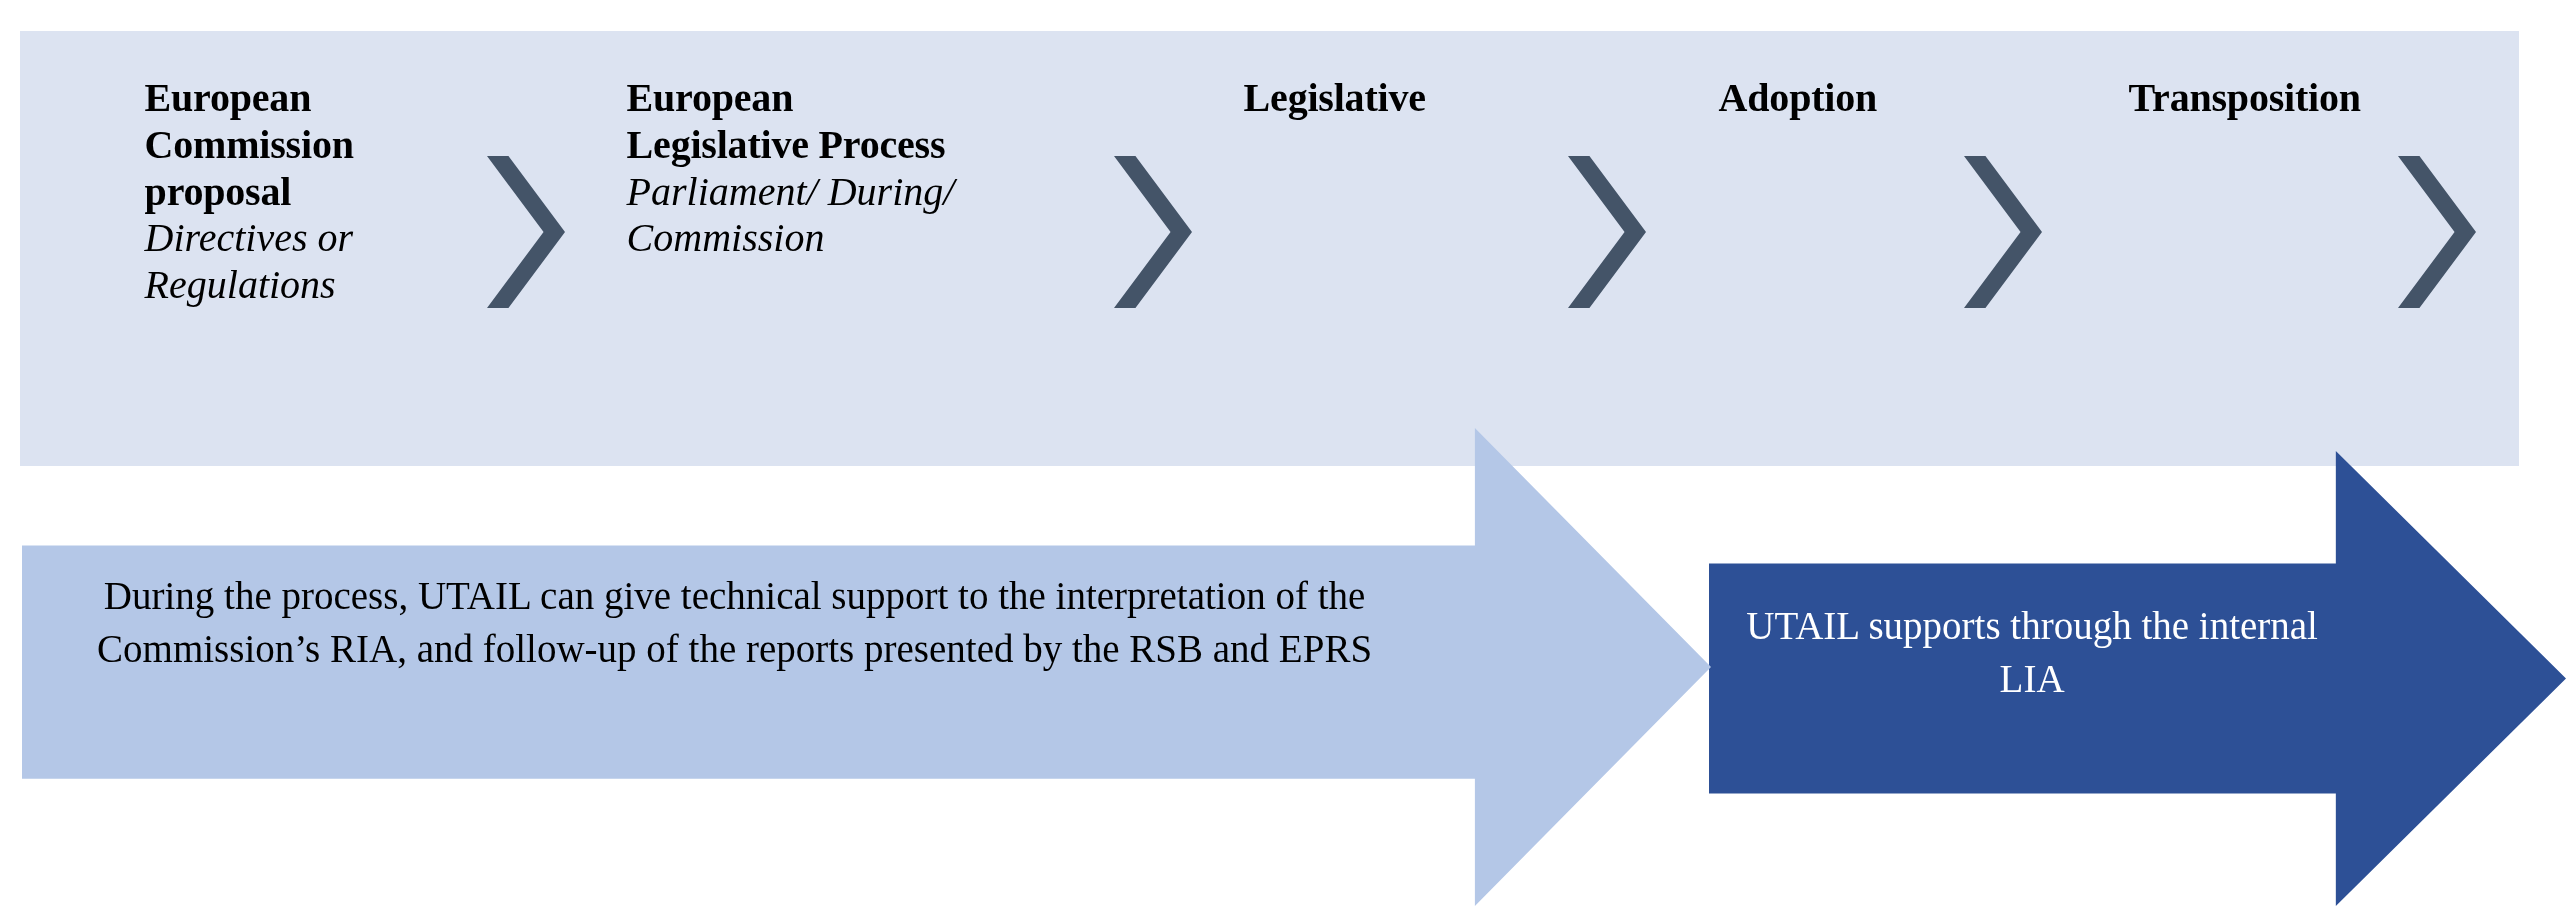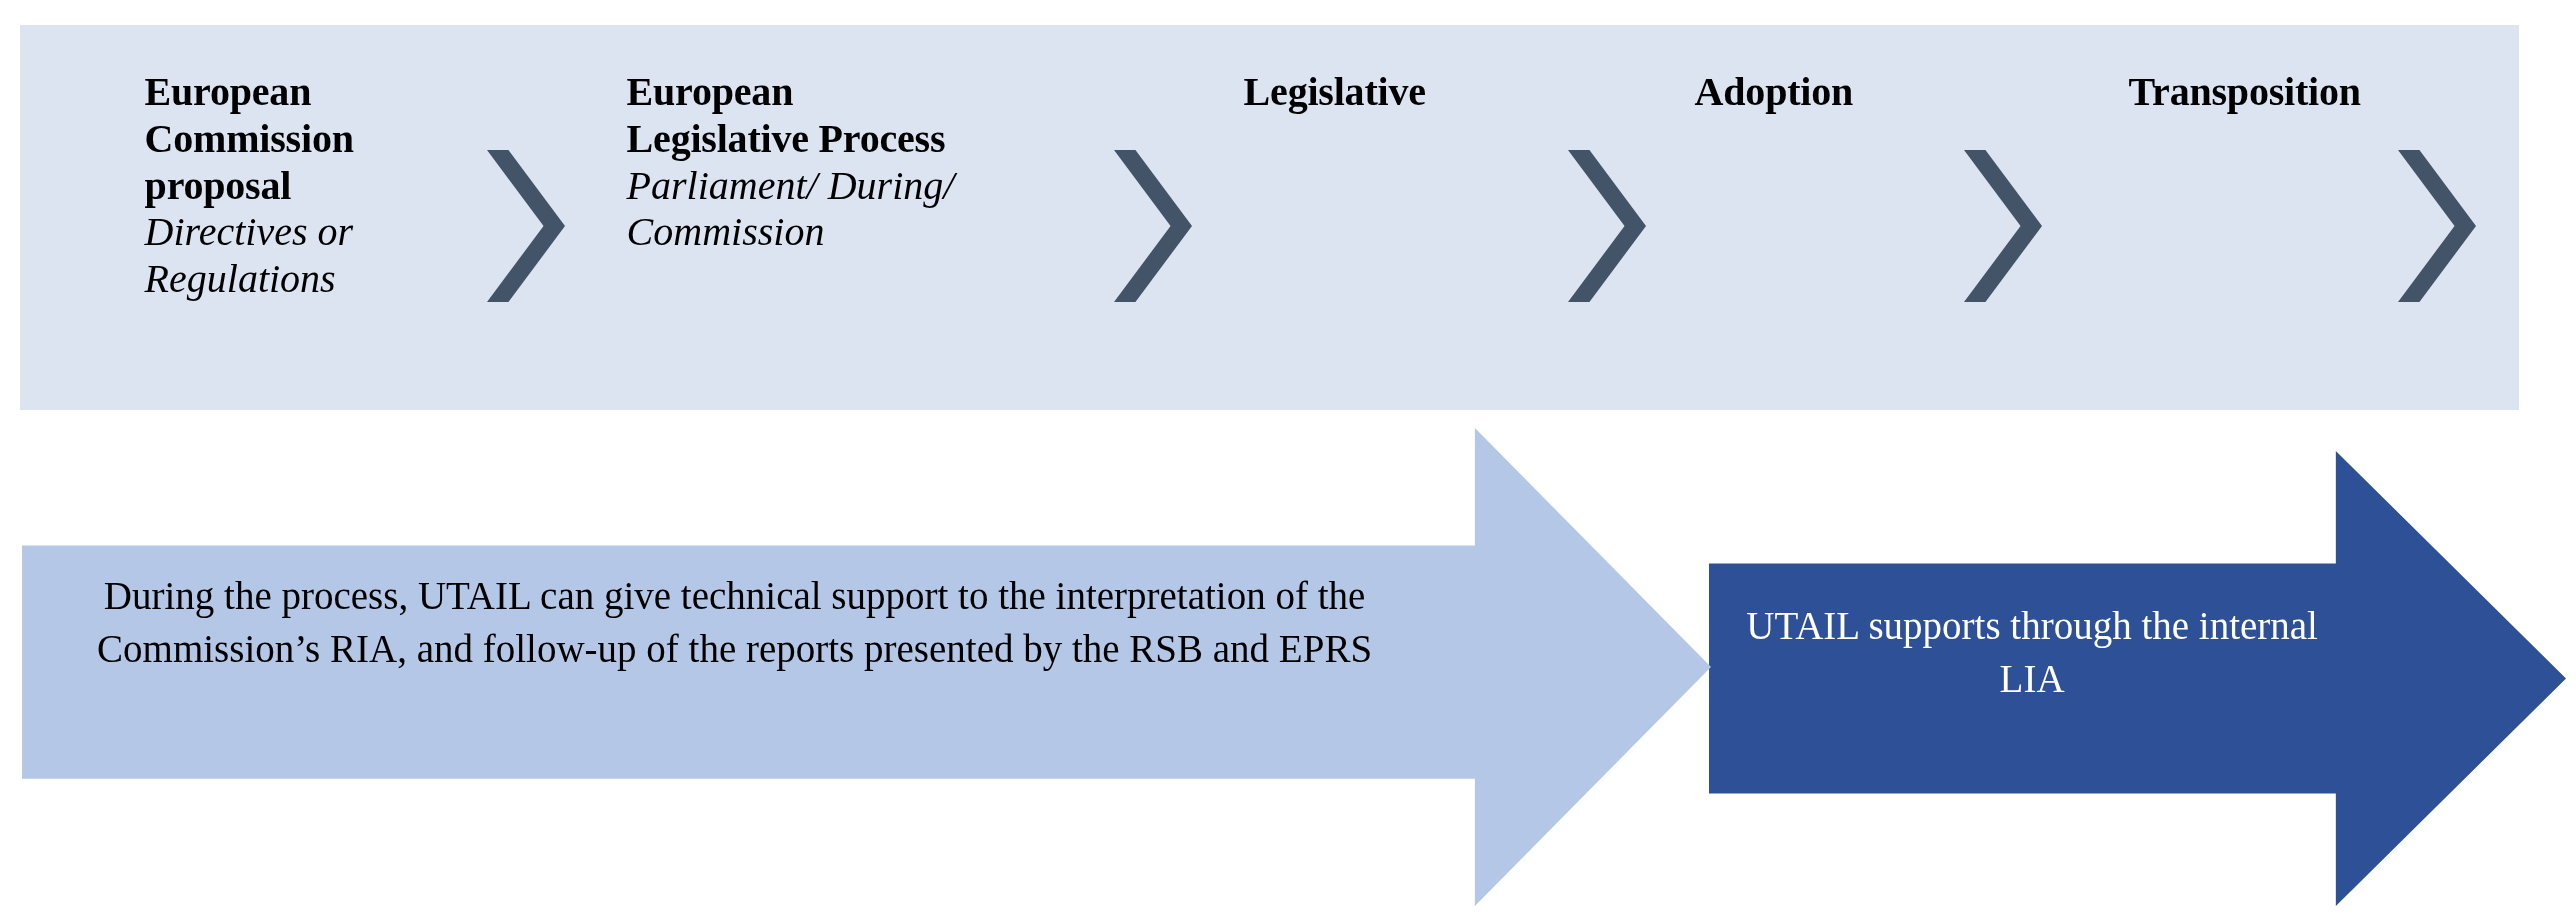--- a/index.html
+++ b/index.html
@@ -15,23 +15,23 @@
     width: 2576px;
     height: 915px;
     background: #ffffff;
     overflow: hidden;
   }
 
   
   #process-banner {
     position: absolute;
     left: 19.6px;
-    top: 25px;
+    top: 31px;
     width: 2499px;
-    height: 385px;
+    height: 435px;
     background: #dce3f1;
   }
 
   .stage {
     position: absolute;
     top: 0;
     height: 100%;
   }
   .stage-inner {
     position: absolute;
@@ -135,21 +135,21 @@
     </div>
 
     <div class="chevron" style="left:1548px; top:125px;">
       <svg viewBox="0 0 80 155" preserveAspectRatio="none" aria-hidden="true">
         <polygon points="0,0 22,0 80,77.5 22,155 0,155 58,77.5" fill="#445468"></polygon>
       </svg>
     </div>
 
     <div class="stage" style="left:1675px; width:284px;">
       <div class="stage-inner" style="top:44px;">
-        <div class="stage-title" style="white-space:pre-line;">Adoption</div>
+        <div class="stage-title" style="white-space:pre-line;margin-left:24px;">Adoption</div>
       </div>
     </div>
 
     <div class="chevron" style="left:1944px; top:125px;">
       <svg viewBox="0 0 80 155" preserveAspectRatio="none" aria-hidden="true">
         <polygon points="0,0 22,0 80,77.5 22,155 0,155 58,77.5" fill="#445468"></polygon>
       </svg>
     </div>
 
     <div class="stage" style="left:2072px; width:333px;">

